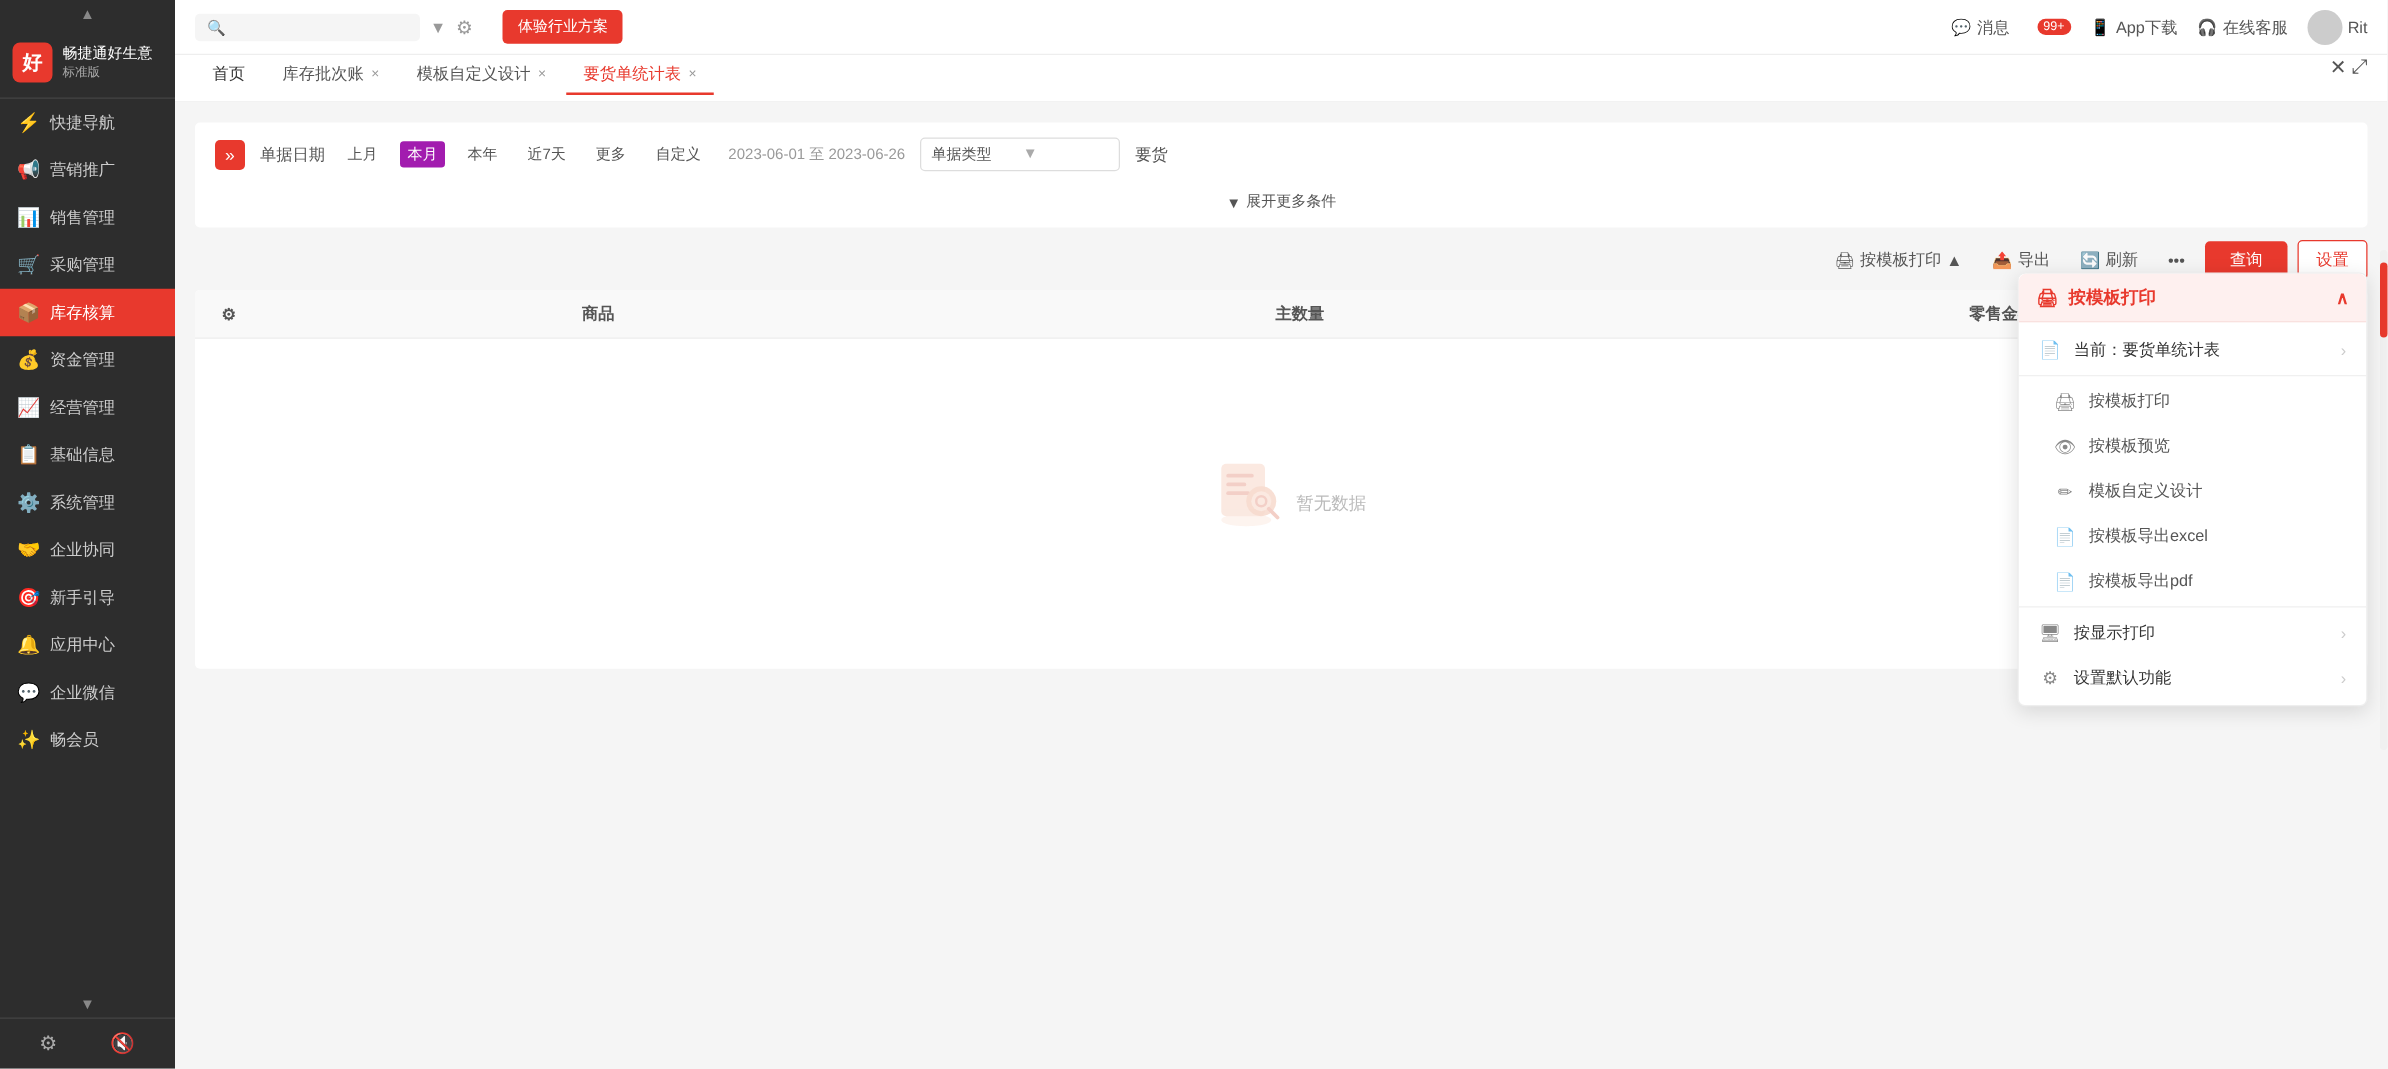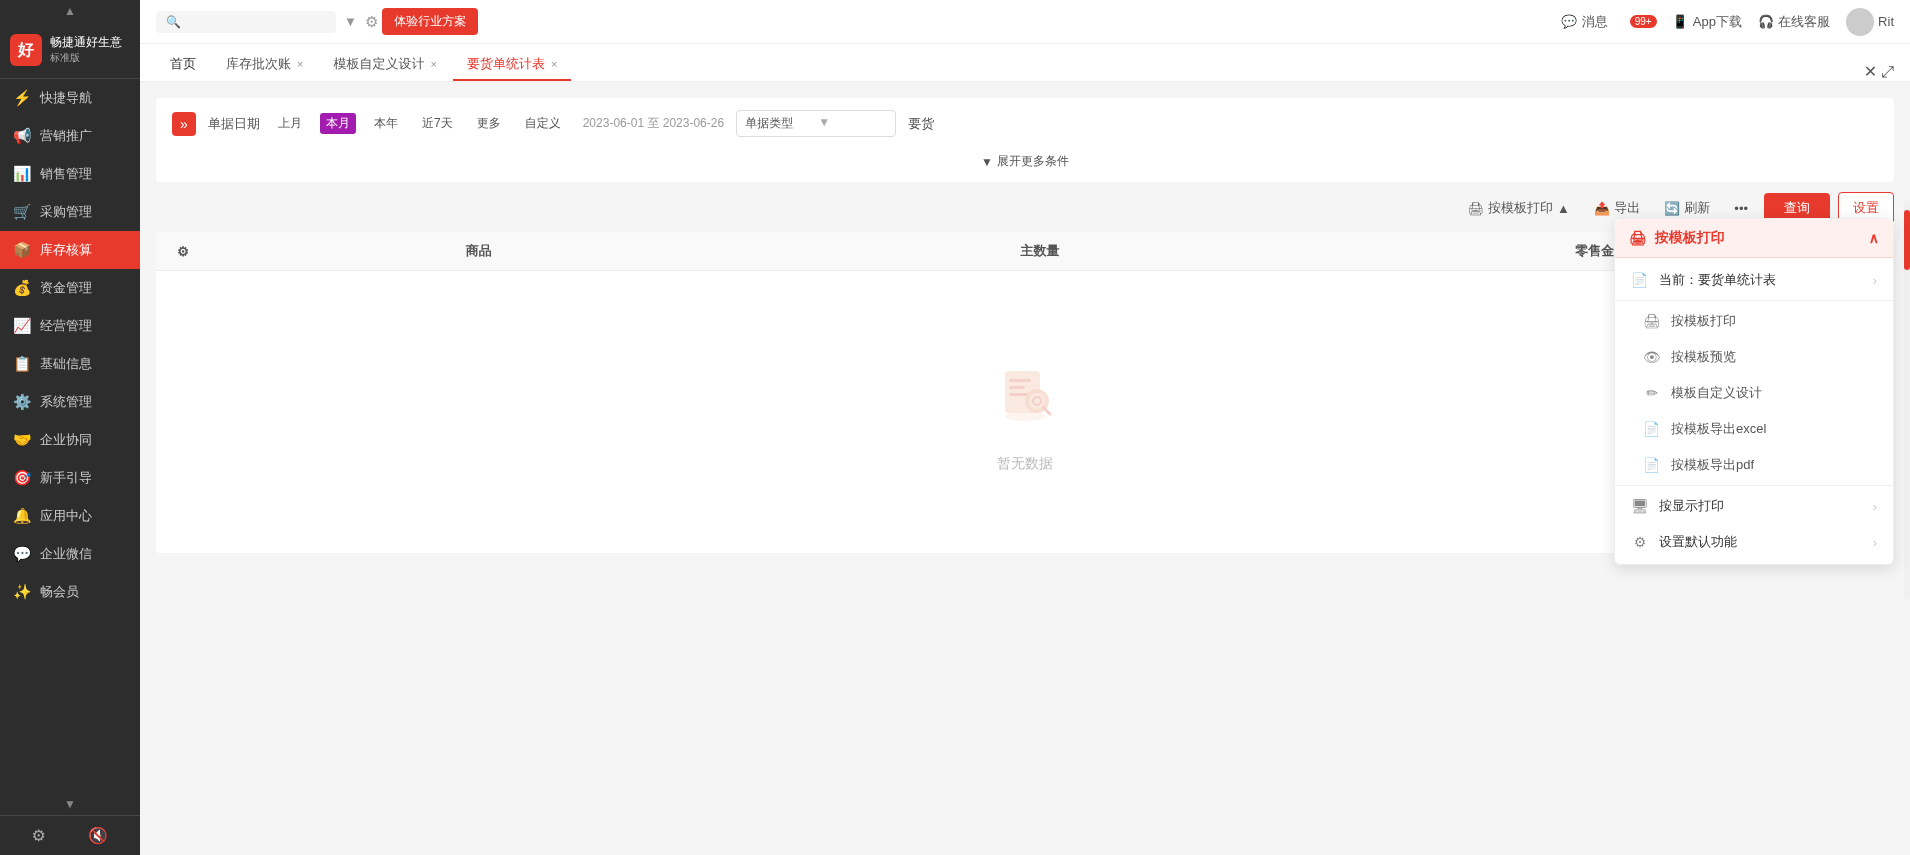--- a/index.html
+++ b/index.html
@@ -101,21 +101,21 @@
       background: #f5f5f5;
       border-radius: 4px;
       padding: 4px 10px;
       width: 180px;
       color: #999;
       font-size: 12px;
     }
     .topbar-chevron { margin-left: 8px; color: #999; cursor: pointer; }
     .topbar-gear { margin-left: 8px; color: #999; cursor: pointer; font-size: 15px; }
     .topbar-btn {
-      margin-left: 4px;
+      margin-left: 24px;
       background: #e8392d;
       color: white;
       border: none;
       border-radius: 4px;
       padding: 5px 12px;
       font-size: 12px;
       cursor: pointer;
     }
     .topbar-right {
       margin-left: auto;
@@ -143,21 +143,21 @@
       width: 28px;
       height: 28px;
       background: #ccc;
       border-radius: 50%;
     }
 
     
     .tabbar {
       background: #fff;
       display: flex;
-      align-items: flex-end;
+      align-items: flex-start;
       padding: 0 16px;
       height: 38px;
       border-bottom: 1px solid #eee;
       flex-shrink: 0;
     }
     .tab {
       display: flex;
       align-items: center;
       padding: 6px 14px;
       font-size: 13px;
@@ -322,21 +322,21 @@
       border-bottom: 1px solid #eee;
       padding: 10px 12px;
       font-size: 13px;
       color: #555;
       font-weight: bold;
     }
     .th { flex: 1; text-align: center; }
     .th-gear { width: 30px; flex: none; }
     .empty-state {
       display: flex;
-      flex-direction: column;
+      flex-direction: row;
       align-items: center;
       justify-content: center;
       padding: 80px 20px;
       color: #999;
     }
     .empty-icon {
       font-size: 60px;
       margin-bottom: 10px;
       opacity: 0.5;
     }

